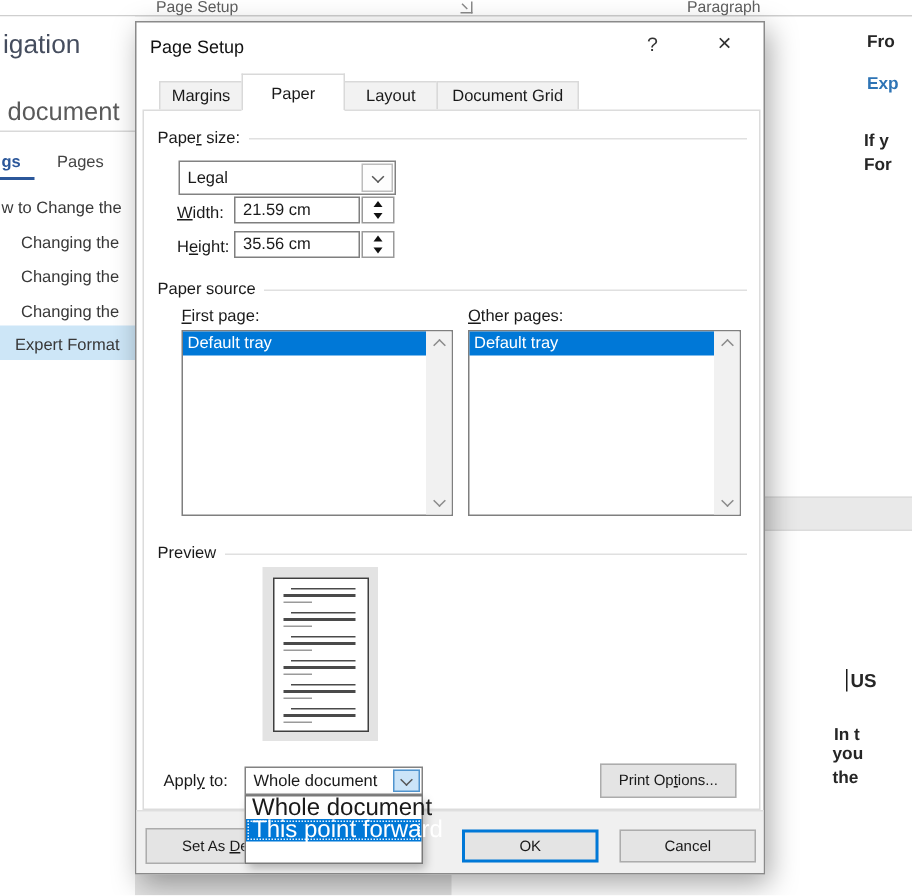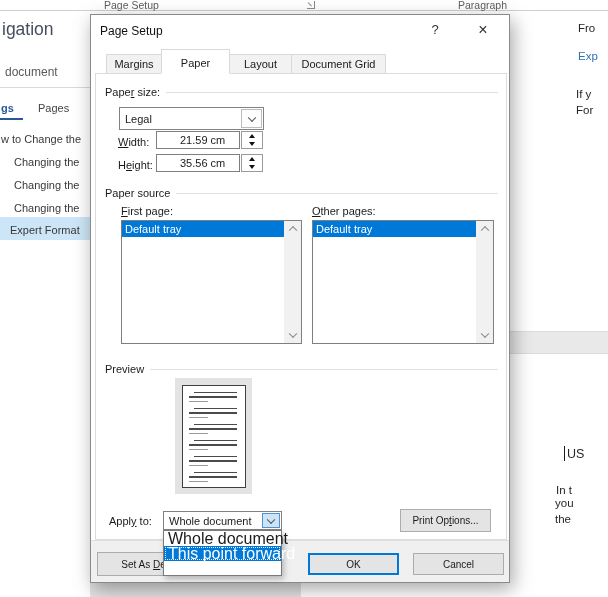--- a/index.html
+++ b/index.html
@@ -12,38 +12,38 @@
   .ribbon{left:0;top:0;width:608px;height:11px;background:#ffffff;border-bottom:1px solid #cfcfcf;}
   .ribbon-label{position:absolute;top:-1px;font-size:10.5px;color:#5f5f5f;white-space:nowrap;}
   .rl-pagesetup{left:104px;}
   .rl-paragraph{left:458px;}
   .launcher{position:absolute;left:307px;top:1px;width:8px;height:8px;border-right:1px solid #8a8a8a;border-bottom:1px solid #8a8a8a;}
   .launcher i{position:absolute;left:1px;top:1px;width:5px;height:1px;background:#8a8a8a;transform:rotate(45deg);transform-origin:left center;}
 
   
   .navpane{left:0;top:11px;width:90px;height:586px;background:#fff;overflow:hidden;}
   .nav-title{position:absolute;left:2px;top:8px;font-size:17.5px;color:#454d5e;white-space:nowrap;}
-  .nav-search{position:absolute;left:5px;top:54px;font-size:12px;color:#5a5a5a;white-space:nowrap;}
+  .nav-search{position:absolute;left:5px;top:54px;font-size:17px;color:#5a5a5a;white-space:nowrap;}
   .nav-search-line{position:absolute;left:0;top:76px;width:90px;height:1px;background:#d9d9d9;}
   .nav-tab{position:absolute;top:91px;font-size:11px;white-space:nowrap;}
   .nav-tab.hd{left:1px;color:#2b579a;font-weight:bold;}
   .nav-tab.pg{left:38px;color:#444;}
   .nav-tab-underline{position:absolute;left:0;top:107px;width:23px;height:2px;background:#2b579a;}
   .nav-item{position:absolute;font-size:11px;color:#383838;white-space:nowrap;}
   .nav-hl{position:absolute;left:0;top:206px;width:90px;height:23px;background:#cde6f7;}
   .ni0{left:1px;top:122px;}
   .ni1{left:14px;top:145px;}
   .ni2{left:14px;top:168px;}
   .ni3{left:14px;top:191px;}
   .ni4{left:10px;top:213px;}
 
   
   .page-gap{left:295px;top:331px;width:313px;height:23px;background:#e9e9e9;border-top:1px solid #dcdcdc;border-bottom:1px solid #dcdcdc;}
   .bottom-appbg{left:90px;top:583px;width:211px;height:14px;background:#e2e2e2;}
-  .doc-line{position:absolute;font-size:11.5px;color:#262626;white-space:nowrap;}
+  .doc-line{position:absolute;font-size:11.5px;color:#262626;white-space:nowrap;font-weight:bold;}
   .dl-fro{left:578px;top:22px;}
   .dl-exp{left:578px;top:50px;color:#2e74b5;}
   .dl-ify{left:576px;top:88px;}
   .dl-for{left:576px;top:104px;}
   .dl-us{left:567px;top:447px;font-size:12.5px;}
   .dl-int{left:556px;top:484px;}
   .dl-you{left:555px;top:497px;}
   .dl-the{left:555px;top:513px;}
   .caret{left:564px;top:446px;width:1px;height:15px;background:#1a1a1a;}
 
@@ -78,21 +78,21 @@
   .combo{position:absolute;background:#fff;border:1px solid #828282;}
   .combo .val{position:absolute;left:5px;top:0;bottom:0;display:flex;align-items:center;white-space:nowrap;}
   .combo .dd{position:absolute;top:1px;right:1px;bottom:1px;width:21px;border:1px solid #bcbcbc;background:#fdfdfd;}
   .combo-size{left:28px;top:92px;width:145px;height:23px;padding-left:36px;}
   .chev{position:absolute;width:6px;height:6px;border-right:1.4px solid #555;border-bottom:1.4px solid #555;}
   .chev.down{left:50%;top:50%;transform:translate(-50%,-70%) rotate(45deg);}
   .chev.up{left:50%;top:50%;transform:translate(-50%,-30%) rotate(225deg);}
   .field-label{position:absolute;white-space:nowrap;}
   .fl-width{left:27px;top:121px;}
   .fl-height{left:27px;top:144px;}
-  .input{position:absolute;background:#fff;border:1px solid #7f7f7f;display:flex;align-items:center;padding-left:23px;}
+  .input{position:absolute;background:#fff;border:1px solid #7f7f7f;display:flex;align-items:center;padding-left:5px;}
   .in-width{left:65px;top:116px;width:84px;height:18px;}
   .in-height{left:65px;top:139px;width:84px;height:18px;}
   .spin{position:absolute;width:22px;height:18px;border:1px solid #9a9a9a;background:#fff;}
   .sp-width{left:150px;top:116px;}
   .sp-height{left:150px;top:139px;}
   .spin .half{position:absolute;left:0;width:100%;height:8px;display:flex;align-items:center;justify-content:center;}
   .spin .half.up{top:0;}
   .spin .half.dn{bottom:0;}
   .tri-up{width:0;height:0;border-left:3.5px solid transparent;border-right:3.5px solid transparent;border-bottom:4.5px solid #111;}
   .tri-dn{width:0;height:0;border-left:3.5px solid transparent;border-right:3.5px solid transparent;border-top:4.5px solid #111;}

